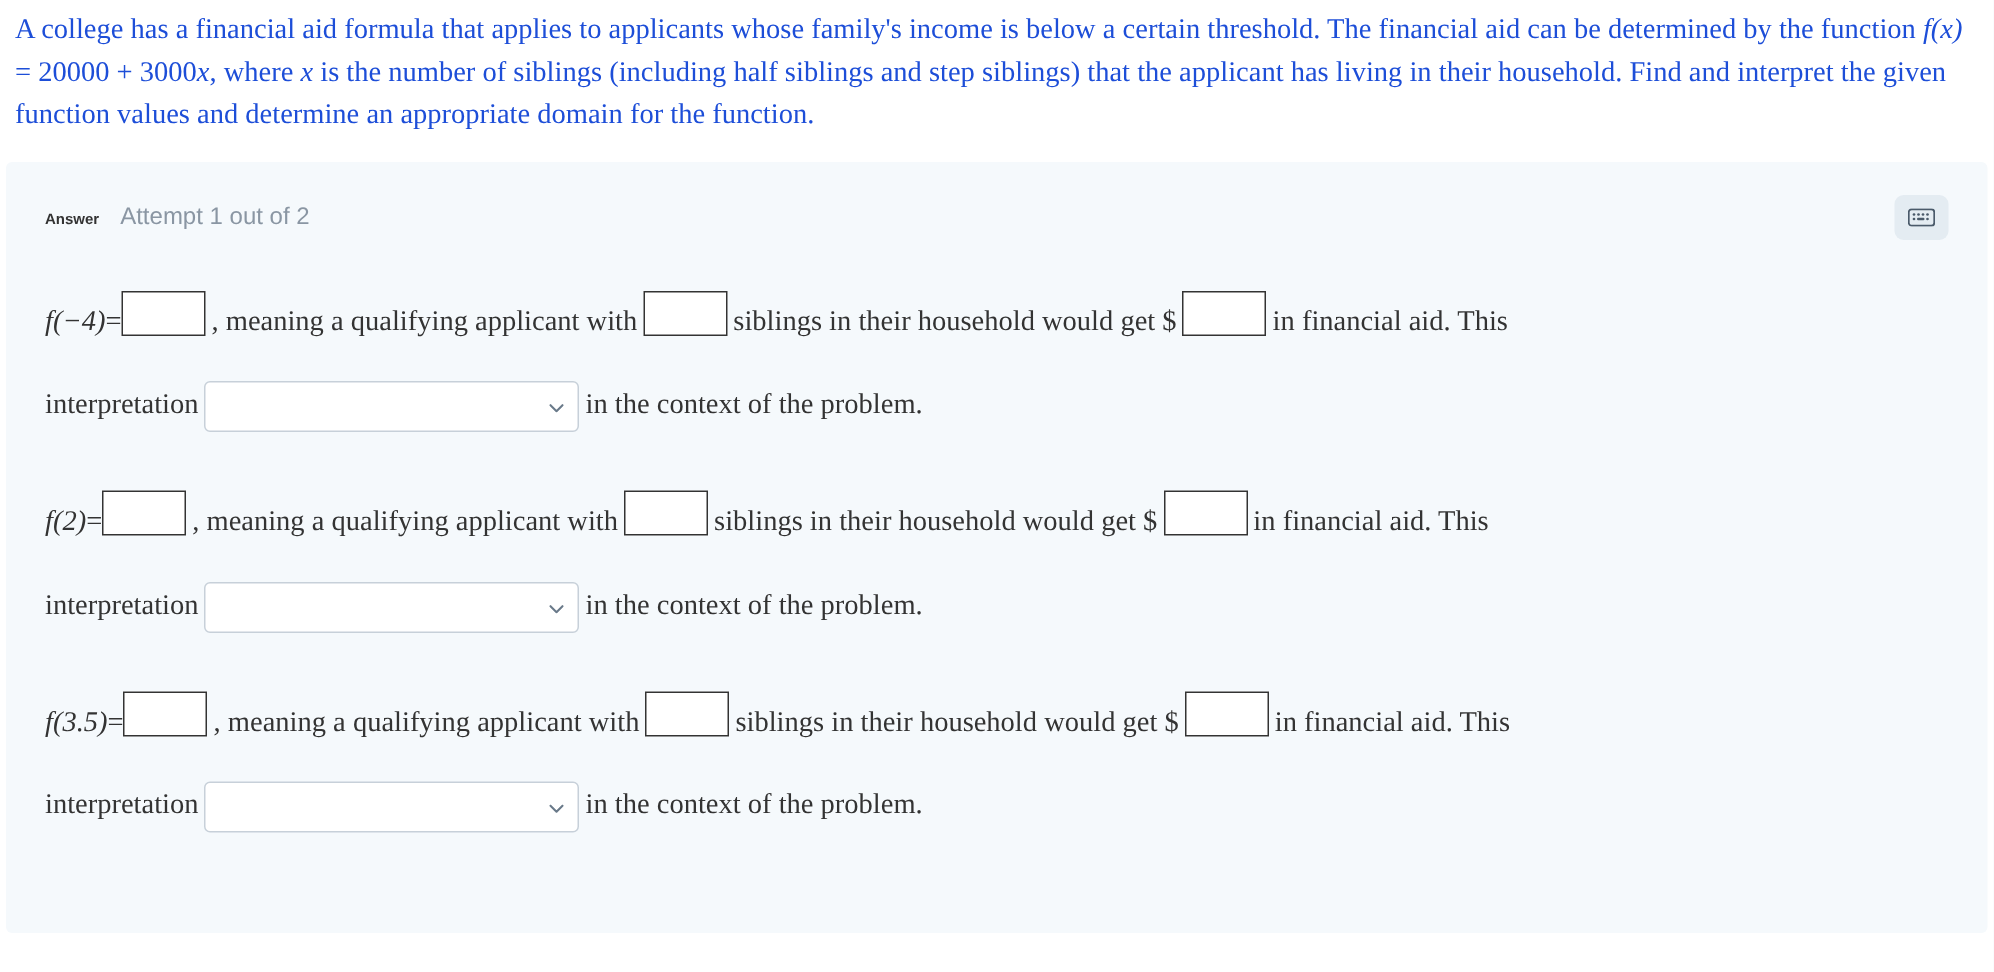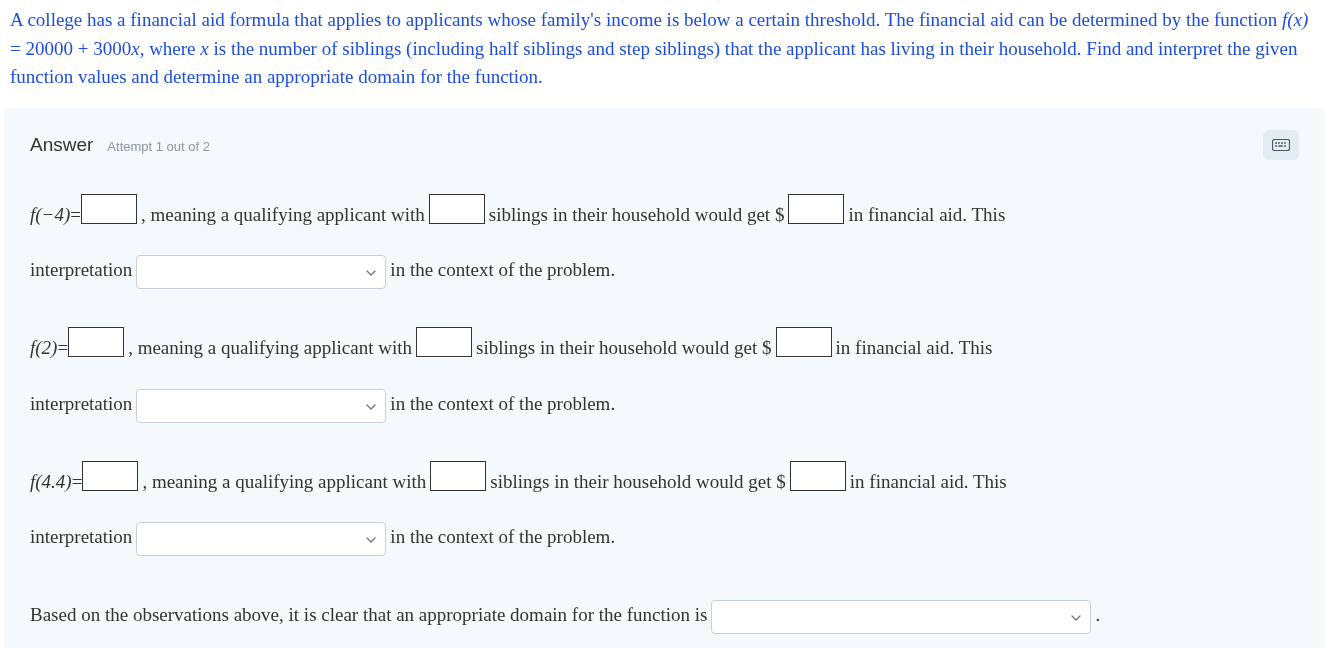--- a/index.html
+++ b/index.html
@@ -27,22 +27,22 @@
   position: relative;
 }
 .answer-header {
   font-family: Arial, Helvetica, sans-serif;
   margin-bottom: 34px;
   display: flex;
   align-items: center;
   justify-content: space-between;
 }
 .answer-header-left { display: flex; align-items: baseline; gap: 14px; }
-.answer-label { font-weight: 400; color: #333; font-size: 19px; }
-.attempt-label { color: #8a96a3; font-size: 13px; }
+.answer-label { font-weight: 700; color: #333; font-size: 10px; }
+.attempt-label { color: #8a96a3; font-size: 16px; }
 .keyboard-btn {
   background: #e4ecf2;
   border: none;
   border-radius: 6px;
   width: 36px; height: 30px;
   display: flex; align-items: center; justify-content: center;
   cursor: pointer;
 }
 .row {
   display: flex;
@@ -168,21 +168,21 @@
               <path d="M1 1 L5 5 L9 1" fill="none" stroke="#6a7a8a" stroke-width="1.4" stroke-linecap="round" stroke-linejoin="round"></path>
             </svg>
         </span>
       </span>
       <span class="text-span"> in the context of the problem.</span>
     </div>
 
     <div class="spacer"></div>
 
     <div class="row">
-      <span class="math-expr">f(4.4)</span>
+      <span class="math-expr">f(3.5)</span>
       <span> = </span>
       <input class="short-input" style="">
       <span class="text-span">, meaning a qualifying applicant with </span>
       <input class="short-input" style="">
       <span class="text-span"> siblings in their household would get $</span>
       <input class="short-input" style="">
       <span class="text-span"> in financial aid. This</span>
     </div>
     <div class="row">
       <span class="text-span" style="margin-left:0">interpretation </span>
@@ -192,27 +192,15 @@
           <svg width="10" height="6" viewBox="0 0 10 6">
               <path d="M1 1 L5 5 L9 1" fill="none" stroke="#6a7a8a" stroke-width="1.4" stroke-linecap="round" stroke-linejoin="round"></path>
             </svg>
         </span>
       </span>
       <span class="text-span"> in the context of the problem.</span>
     </div>
 
     <div class="spacer"></div>
 
-    <div class="row">
-      <span class="text-span" style="margin-left:0">Based on the observations above, it is clear that an appropriate domain for the function is </span>
-      <span class="select-wrap">
-        <select class="select wide-select"></select>
-        <span class="select-chevron">
-          <svg width="10" height="6" viewBox="0 0 10 6">
-              <path d="M1 1 L5 5 L9 1" fill="none" stroke="#6a7a8a" stroke-width="1.4" stroke-linecap="round" stroke-linejoin="round"></path>
-            </svg>
-        </span>
-      </span>
-      <span class="text-span">.</span>
-    </div>
 
   </div>
 </div>
 
 </body></html>

